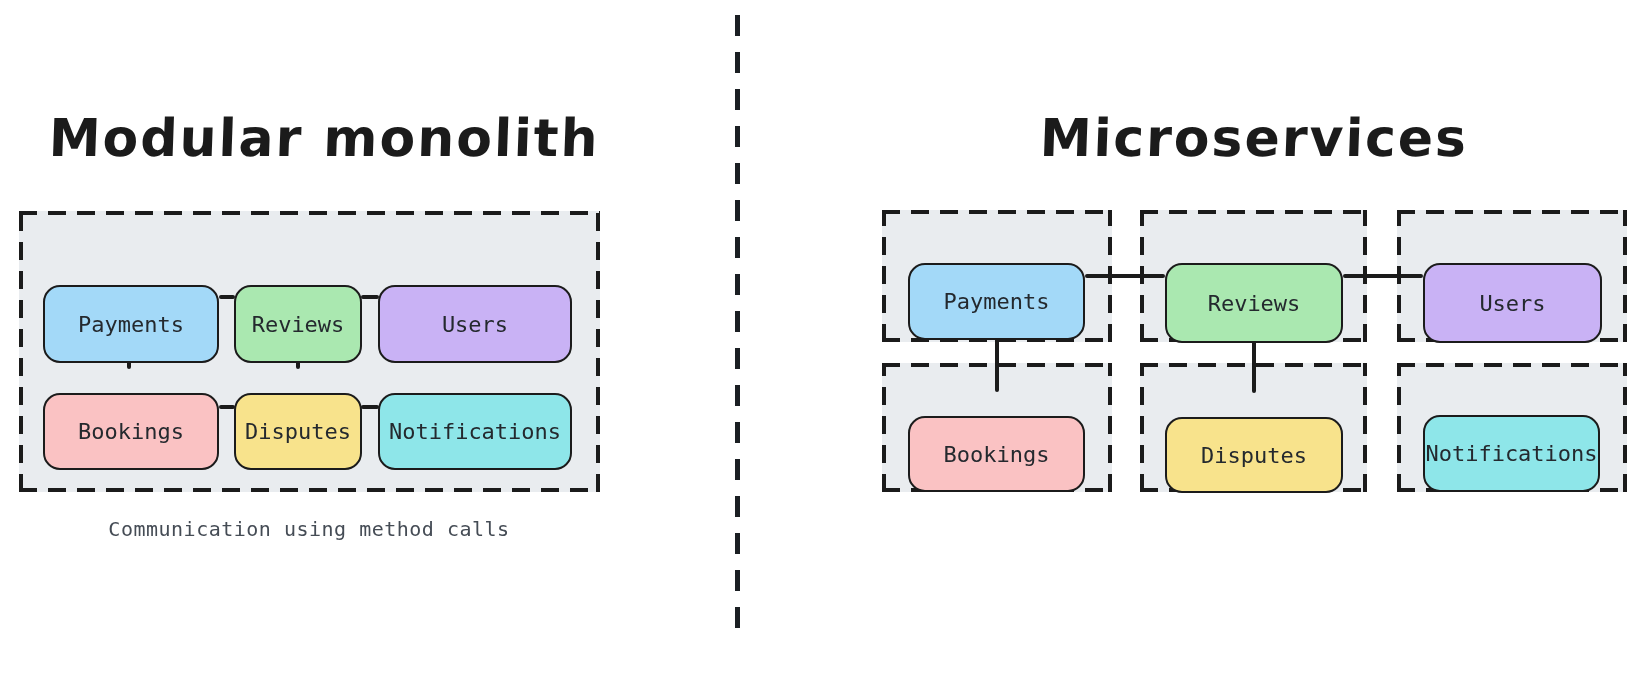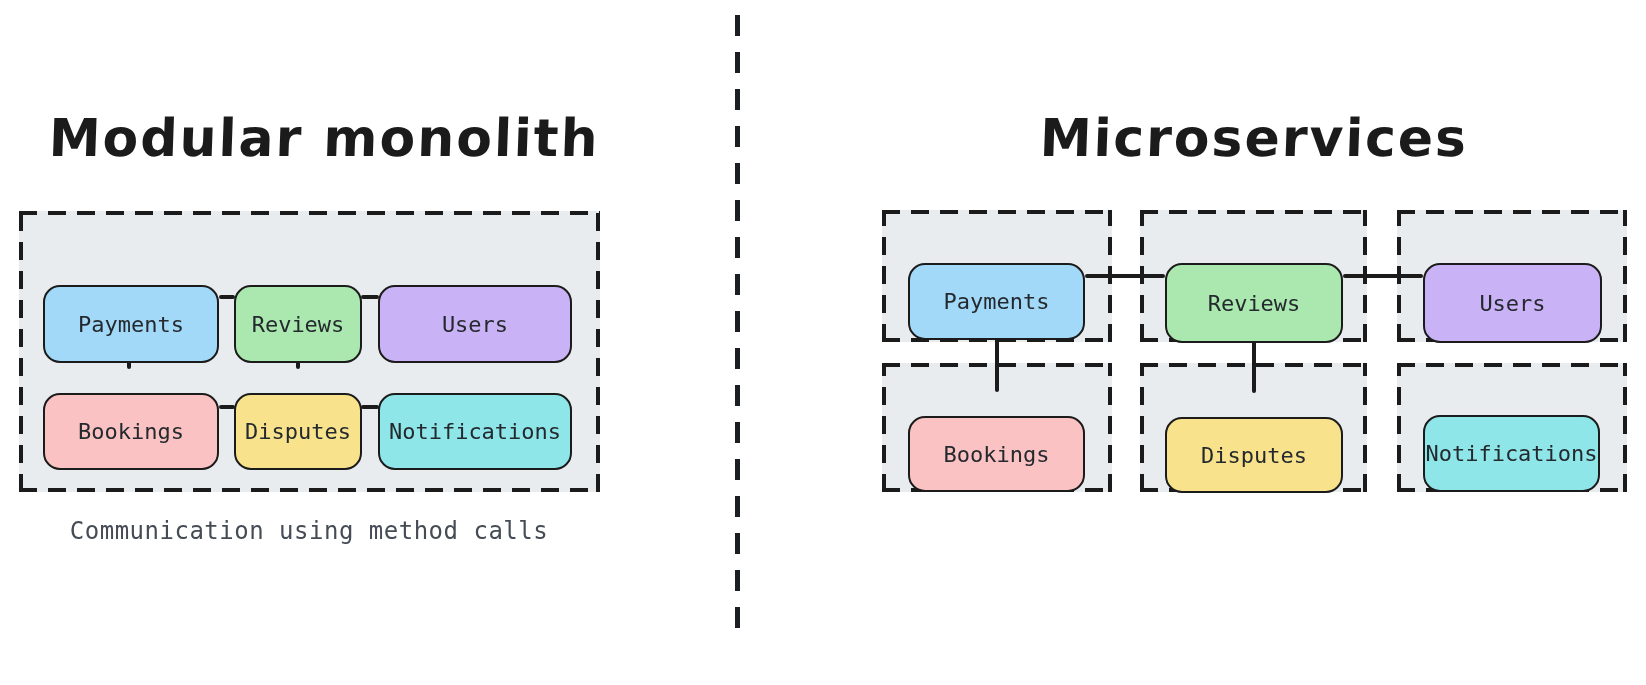--- a/index.html
+++ b/index.html
@@ -61,21 +61,21 @@
   
   .connector {
     position: absolute;
     background: #1b1b1b;
     z-index: 1;
     border-radius: 2px;
   }
   .caption {
     position: absolute;
     text-align: center;
-    font-size: 24px;
+    font-size: 20px;
     color: #454c55;
     letter-spacing: 0.5px;
     white-space: nowrap;
   }
   
   .divider {
     position: absolute;
     left: 735px;
     top: 15px;
     width: 5px;

